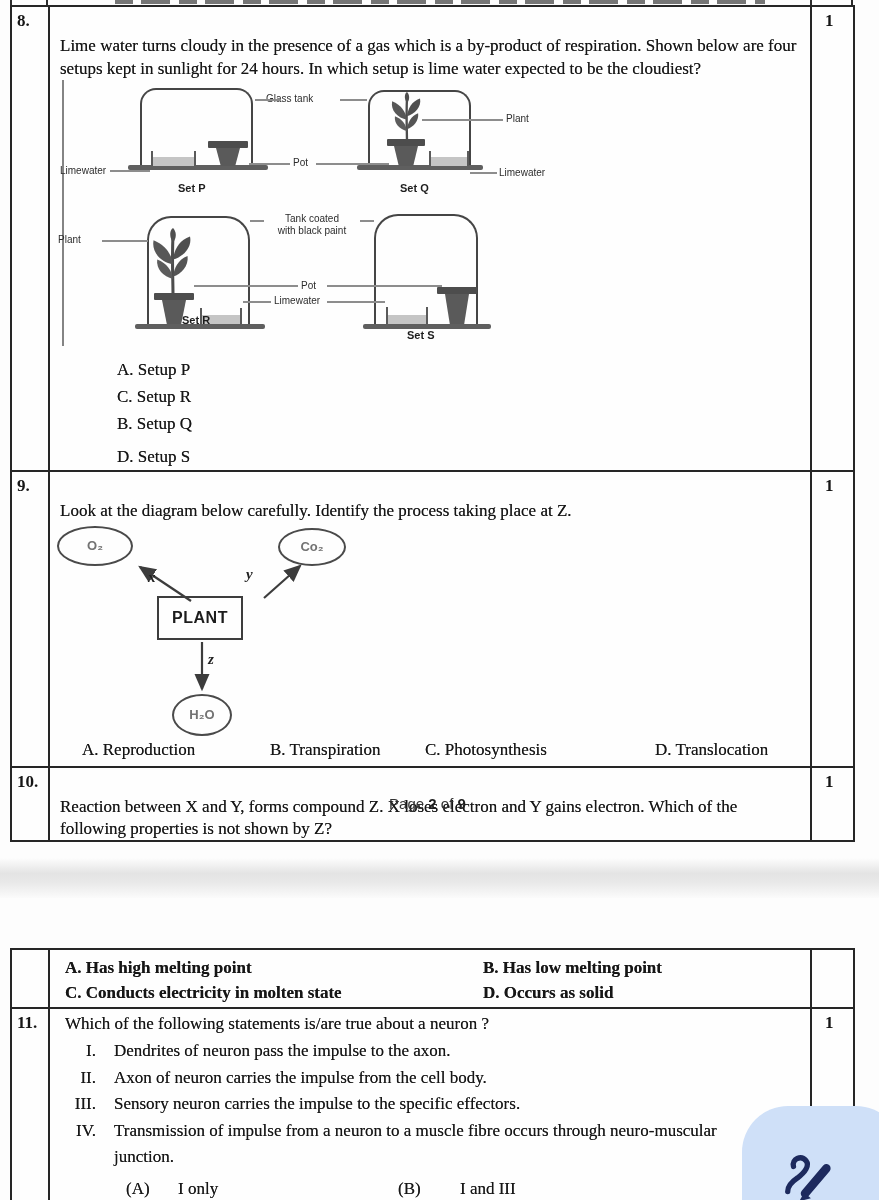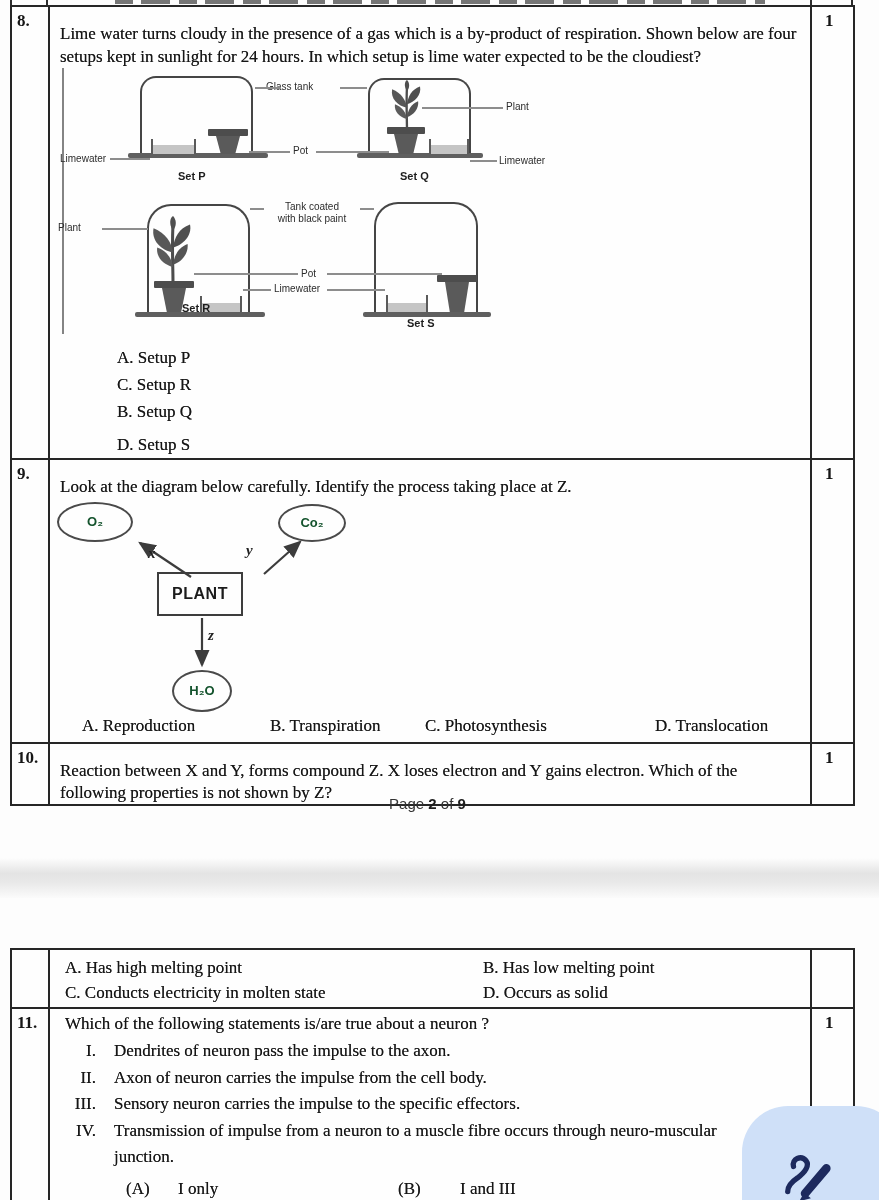--- a/index.html
+++ b/index.html
@@ -10,21 +10,21 @@
   }
   .canvas { position:absolute; inset:0; overflow:hidden; }
 
   
   .ptable { position:absolute; left:10px; width:845px; border:2px solid #262626; background:#fefefe; }
   .trow { display:flex; border-bottom:2px solid #262626; overflow:hidden; }
   .trow:last-child { border-bottom:none;justify-content:flex-end; }
   .cell-num  { width:38px; flex:none; border-right:2px solid #262626; font-weight:bold; font-size:17px; padding:4px 2px 0 5px; }
   .cell-main { flex:1; position:relative; padding:0; }
   .cell-marks{ width:43px; flex:none; border-left:2px solid #262626; font-weight:bold; font-size:17px; padding:4px 0 0 13px; }
-  .qtext { font-size:17px; line-height:22.5px; padding:16px 6px 0 10px; text-shadow:0 0 .5px #555; }
+  .qtext { font-size:17px; line-height:22.5px; padding:4px 6px 0 10px; text-shadow:0 0 .5px #555;margin-top:24px; }
 
   
   .d8 { position:relative; height:268px; margin-top:2px; }
   .tank { position:absolute; border:2.5px solid #454545; border-bottom:none; border-radius:16px 16px 0 0; }
   .tank.big { border-radius:24px 24px 0 0; }
   .base { position:absolute; height:5px; background:#5f5f5f; border-radius:2px; }
   .dish { position:absolute; border-left:2px solid #5a5a5a; border-right:2px solid #5a5a5a; }
   .water { position:absolute; left:0; right:0; bottom:0; height:9px; background:#c5c5c5; }
   .rim   { position:absolute; background:#4d4d4d; border-radius:1px; }
   .pbody { position:absolute; background:#5a5a5a; clip-path:polygon(10% 0, 90% 0, 74% 100%, 26% 100%); }
@@ -37,38 +37,38 @@
 
   
   .optlist { margin:6px 0 0 67px; font-size:17px; line-height:27px; text-shadow:0 0 .5px #555; }
   .optlist .gap { margin-top:6px; }
   .optrow9 { position:relative; height:26px; margin-top:2px; font-size:17px; text-shadow:0 0 .5px #555;margin-left:20px; }
   .optrow9 span { position:absolute; white-space:nowrap; }
 
   
   .d9 { position:relative; height:215px; }
   .ell { position:absolute; border:2px solid #4a4a4a; border-radius:50%; display:flex; align-items:center; justify-content:center;
-         font-family:"Liberation Sans", sans-serif; font-weight:bold; font-size:13px; color:#14532d; }
+         font-family:"Liberation Sans", sans-serif; font-weight:bold; font-size:13px; color:#737373; }
   .pbox { position:absolute; border:2px solid #3d3d3d; display:flex; align-items:center; justify-content:center;
           font-family:"Liberation Sans", sans-serif; font-weight:bold; font-size:16px; letter-spacing:.5px; color:#1c1c1c; }
   .alabel { position:absolute; font-style:italic; font-weight:bold; font-size:15px; color:#222; }
   .d9svg { position:absolute; inset:0; }
 
   
   .footer { position:absolute; left:0; right:24px; top:795px; text-align:center;
             font-family:"Liberation Sans", sans-serif; font-size:15px; color:#333; }
   .footer b { color:#1d1d1d; }
   .band { position:absolute; left:0; top:858px; width:879px; height:40px;
           background:linear-gradient(#fdfdfd, #e4e4e4 38%, #e9e9e9 62%, #fbfbfb); }
   .top-sliver { position:absolute; left:115px; top:0; width:650px; height:3.5px; opacity:.7;
           background:repeating-linear-gradient(90deg,#3c3c3c 0 18px, transparent 18px 26px, #3c3c3c 26px 55px, transparent 55px 64px); }
   .stub { position:absolute; top:0; width:2px; height:5px; background:#2c2c2c; }
 
   
-  .opt2 { display:grid; grid-template-columns:418px auto; padding:5px 8px 2px 15px; font-size:17px; line-height:25px; text-shadow:0 0 .5px #555; }
+  .opt2 { display:grid; grid-template-columns:418px auto; padding:5px 8px 2px 15px; font-size:17px; line-height:25px; text-shadow:0 0 .5px #555;font-weight:bold; }
   .q11text { font-size:17px; line-height:23px; padding:3px 6px 0 15px; text-shadow:0 0 .5px #555; }
   .strow { display:flex; font-size:17px; line-height:26.5px; text-shadow:0 0 .5px #555; }
   .snum { width:46px; flex:none; text-align:right; }
   .stxt { margin-left:18px; width:648px; }
   .q11opts { display:grid; grid-template-columns:52px 220px 62px auto; margin:4px 0 0 76px;
              font-size:17px; line-height:27px; row-gap:1px; text-shadow:0 0 .5px #555; }
 
   
   .bubble { position:absolute; left:742px; top:1106px; width:160px; height:120px;
             background:#cfe0f8; border-radius:46px 46px 0 0; cursor:pointer;

